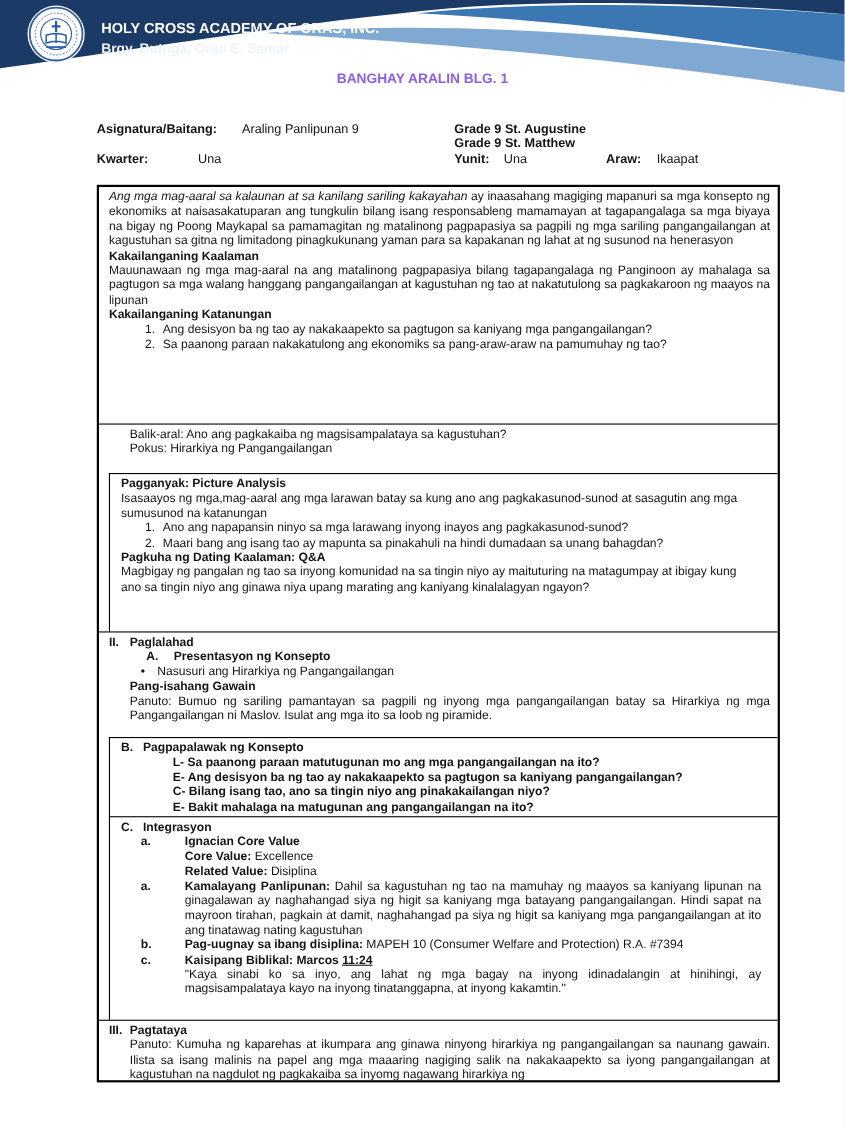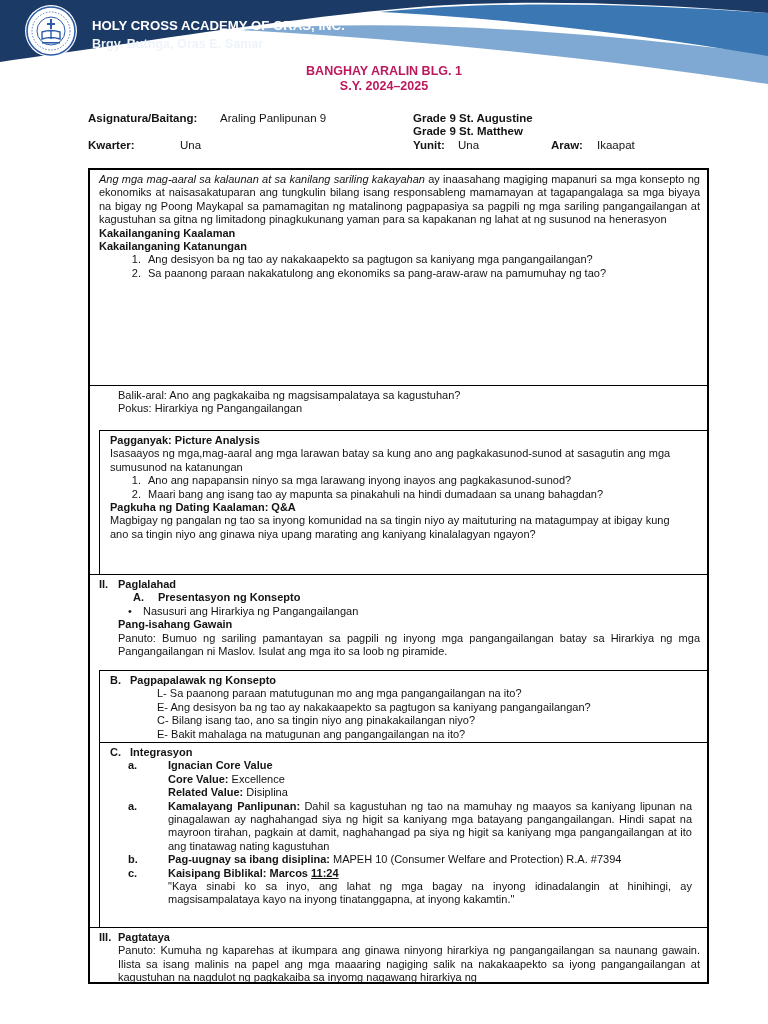--- a/index.html
+++ b/index.html
@@ -2,21 +2,21 @@
 <html><head>
 <meta charset="utf-8">
 <style>
   html,body{margin:0;padding:0;background:#e8e8e8;}
   .page{position:relative;width:768px;height:1024px;background:#ffffff;overflow:hidden;
         font-family:"Liberation Sans",sans-serif;color:#141414;}
   
   .hdr{position:absolute;left:0;top:0;width:768px;height:100px;}
   
   .title-wrap{position:absolute;left:0;top:64px;width:768px;text-align:center;}
-  .title-wrap div{font-weight:bold;font-size:12.5px;line-height:15px;color:#be185d;}
+  .title-wrap div{font-weight:bold;font-size:12.5px;line-height:15px;color:#8b5cf6;}
   
   .info{position:absolute;left:0;top:0;width:768px;font-size:11.5px;line-height:13px;}
   .info span{position:absolute;white-space:nowrap;text-align:right;}
   .b{font-weight:bold;}
   .i{font-style:italic;}
   .u{text-decoration:underline;}
   
   .tbl{position:absolute;left:88px;top:168px;width:621px;height:816px;
        border:2px solid #000;box-sizing:border-box;background:#fff;overflow:hidden;}
   .tbl,.tbl *{font-size:11px;line-height:13.4px;}
@@ -31,21 +31,21 @@
   .rnum{display:inline-block;width:19px;font-weight:bold;}
   .ltline{padding-left:34px;}
   .lt{display:inline-block;width:25px;font-weight:bold;}
   .lt2{display:inline-block;width:20px;font-weight:bold;}
   .bul{padding-left:29px;}
   .bul::before{content:"\2022";display:inline-block;width:15px;}
   ol.nlist{margin:0;padding-left:45px;}
   ol.nlist li{padding-left:4px;}
   ol.nlist2{margin:0;padding-left:34px;}
   ol.nlist2 li{padding-left:4px;}
-  .lece{padding-left:47px;}
+  .lece{padding-left:47px;font-weight:bold;}
   .hang{padding-left:58px;text-indent:-20px;}
   .l3{padding-left:58px;}
   .qa-body{max-width:580px;}
 </style>
 </head>
 <body>
 
 <div class="page">
 
   <svg class="hdr" viewBox="0 0 768 100" xmlns="http://www.w3.org/2000/svg">
@@ -60,41 +60,41 @@
       <path fill="#2b5ca8" d="M50,19 h2 v4 h3 v2 h-3 v4 h-2 v-4 h-3 v-2 h3 Z"></path>
       <path fill="none" stroke="#2b5ca8" stroke-width="1.4" d="M42,32 q9,-3 18,0 v7 q-9,-3 -18,0 Z M51,31 v8"></path>
       <path fill="#2b5ca8" d="M42,42 h18 v1.6 h-18 Z"></path>
     </g>
     <text x="92" y="30" fill="#ffffff" font-size="13.2" font-weight="bold" font-family="Liberation Sans, sans-serif">HOLY CROSS ACADEMY OF ORAS, INC.</text>
     <text x="92" y="48" fill="#eef4fa" font-size="12.6" font-weight="bold" font-family="Liberation Sans, sans-serif">Brgy. Butnga, Oras E. Samar</text>
   </svg>
 
   <div class="title-wrap">
     <div>BANGHAY ARALIN BLG. 1</div>
-    <div>S.Y. 2024–2025</div>
   </div>
 
   <div class="info">
     <span class="b" style="left:88px;top:112px">Asignatura/Baitang:</span>
     <span style="left:220px;top:112px">Araling Panlipunan 9</span>
     <span class="b" style="left:413px;top:112px">Grade 9 St. Augustine</span>
     <span class="b" style="left:413px;top:125px">Grade 9 St. Matthew</span>
     <span class="b" style="left:88px;top:139px">Kwarter:</span>
     <span style="left:180px;top:139px">Una</span>
     <span class="b" style="left:413px;top:139px">Yunit:</span>
     <span style="left:458px;top:139px">Una</span>
     <span class="b" style="left:551px;top:139px">Araw:</span>
     <span style="left:597px;top:139px">Ikaapat</span>
   </div>
 
   <div class="tbl">
 
     <div class="r" style="height:215px">
       <p class="just"><span class="i">Ang mga mag-aaral sa kalaunan at sa kanilang sariling kakayahan</span><span> ay inaasahang magiging mapanuri sa mga konsepto ng ekonomiks at naisasakatuparan ang tungkulin bilang isang responsableng mamamayan at tagapangalaga sa mga biyaya na bigay ng Poong Maykapal sa pamamagitan ng matalinong pagpapasiya sa pagpili ng mga sariling pangangailangan at kagustuhan sa gitna ng limitadong pinagkukunang yaman para sa kapakanan ng lahat at ng susunod na henerasyon</span></p>
       <p class="b gap">Kakailanganing Kaalaman</p>
+      <p class="just">Mauunawaan ng mga mag-aaral na ang matalinong pagpapasiya bilang tagapangalaga ng Panginoon ay mahalaga sa pagtugon sa mga walang hanggang pangangailangan at kagustuhan ng tao at nakatutulong sa pagkakaroon ng maayos na lipunan</p>
       <p class="b gap">Kakailanganing Katanungan</p>
       <ol class="nlist">
         <li>Ang desisyon ba ng tao ay nakakaapekto sa pagtugon sa kaniyang mga pangangailangan?</li>
         <li>Sa paanong paraan nakakatulong ang ekonomiks sa pang-araw-araw na pamumuhay ng tao?</li>
       </ol>
     </div>
 
     <div class="r bt" style="height:45px">
       <p class="ind">Balik-aral: Ano ang pagkakaiba ng magsisampalataya sa kagustuhan?</p>
       <p class="ind">Pokus:  Hirarkiya ng Pangangailangan</p>

